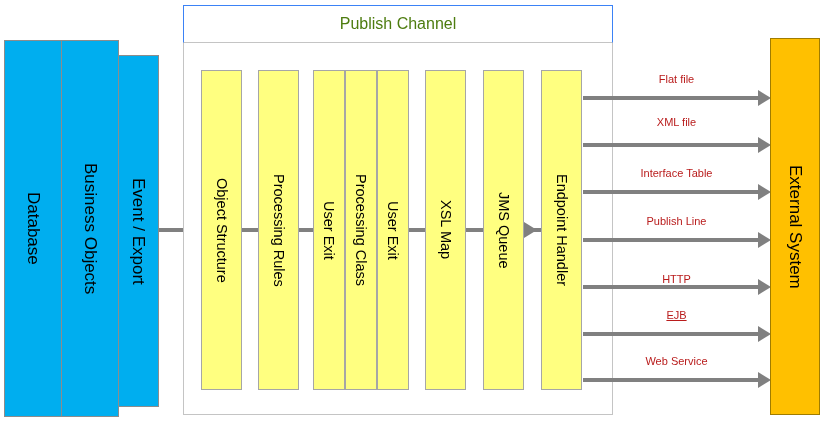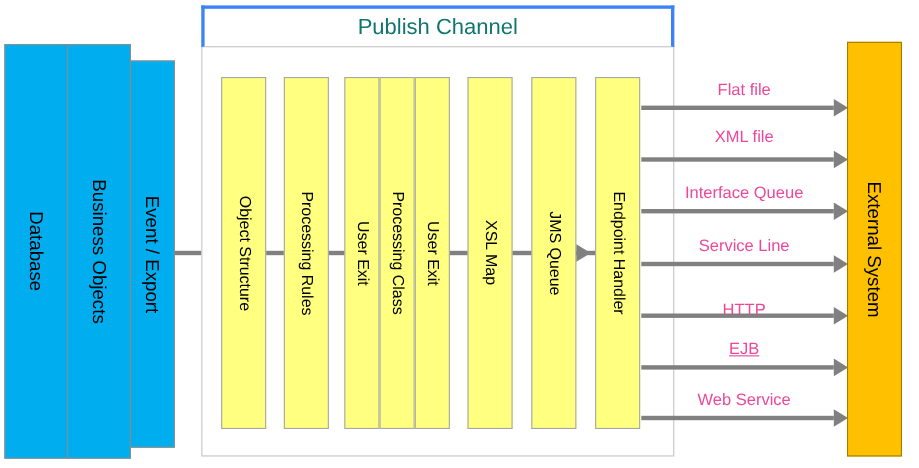--- a/index.html
+++ b/index.html
@@ -46,28 +46,28 @@
   
   .channel {
     position: absolute;
     box-sizing: border-box;
     border: 1px solid #c4c4c4;
     background: #ffffff;
   }
   .channel-header {
     position: absolute;
     box-sizing: border-box;
-    border: 3px solid #3b82f6;
+    border: 1px solid #3b82f6;
     border-bottom: 1px solid #c4c4c4;
     background: #ffffff;
     display: flex;
     align-items: center;
     justify-content: center;
-    font-size: 20px;
-    color: #0f766e;
+    font-size: 16px;
+    color: #4d7c0f;
   }
 
   
   .stage {
     background: #FFFF80;
     border: 1px solid #a6a6a6;
   }
   .stage .vlabel {
     font-size: 14.5px;
   }
@@ -90,22 +90,22 @@
   .arrowhead {
     position: absolute;
     width: 0;
     height: 0;
     border-top: 8px solid transparent;
     border-bottom: 8px solid transparent;
     border-left: 13px solid #808080;
   }
   .conn-label {
     position: absolute;
-    font-size: 15px;
-    color: #ec4899;
+    font-size: 11px;
+    color: #b91c1c;
     white-space: nowrap;
     text-align: center;
     transform: translateX(-50%);
   }
 </style>
 </head>
 <body>
 
 <div id="canvas">
 
@@ -165,24 +165,24 @@
 
   <div id="output-connectors">
       <div class="hline" style="left: 583px; top: 96px; width: 175px;"></div>
       <div class="arrowhead" style="left: 758px; top: 90px;"></div>
       <div class="conn-label" style="left: 676.5px; top: 73px;">Flat file</div>
       <div class="hline" style="left: 583px; top: 143px; width: 175px;"></div>
       <div class="arrowhead" style="left: 758px; top: 137px;"></div>
       <div class="conn-label" style="left: 676.5px; top: 116px;">XML file</div>
       <div class="hline" style="left: 583px; top: 190px; width: 175px;"></div>
       <div class="arrowhead" style="left: 758px; top: 184px;"></div>
-      <div class="conn-label" style="left: 676.5px; top: 167px;">Interface Queue</div>
+      <div class="conn-label" style="left: 676.5px; top: 167px;">Interface Table</div>
       <div class="hline" style="left: 583px; top: 238px; width: 175px;"></div>
       <div class="arrowhead" style="left: 758px; top: 232px;"></div>
-      <div class="conn-label" style="left: 676.5px; top: 215px;">Service Line</div>
+      <div class="conn-label" style="left: 676.5px; top: 215px;">Publish Line</div>
       <div class="hline" style="left: 583px; top: 285px; width: 175px;"></div>
       <div class="arrowhead" style="left: 758px; top: 279px;"></div>
       <div class="conn-label" style="left: 676.5px; top: 273px;">HTTP</div>
       <div class="hline" style="left: 583px; top: 332px; width: 175px;"></div>
       <div class="arrowhead" style="left: 758px; top: 326px;"></div>
       <div class="conn-label" style="left: 676.5px; top: 309px; text-decoration: underline;">EJB</div>
       <div class="hline" style="left: 583px; top: 378px; width: 175px;"></div>
       <div class="arrowhead" style="left: 758px; top: 372px;"></div>
       <div class="conn-label" style="left: 676.5px; top: 355px;">Web Service</div>
     </div>

